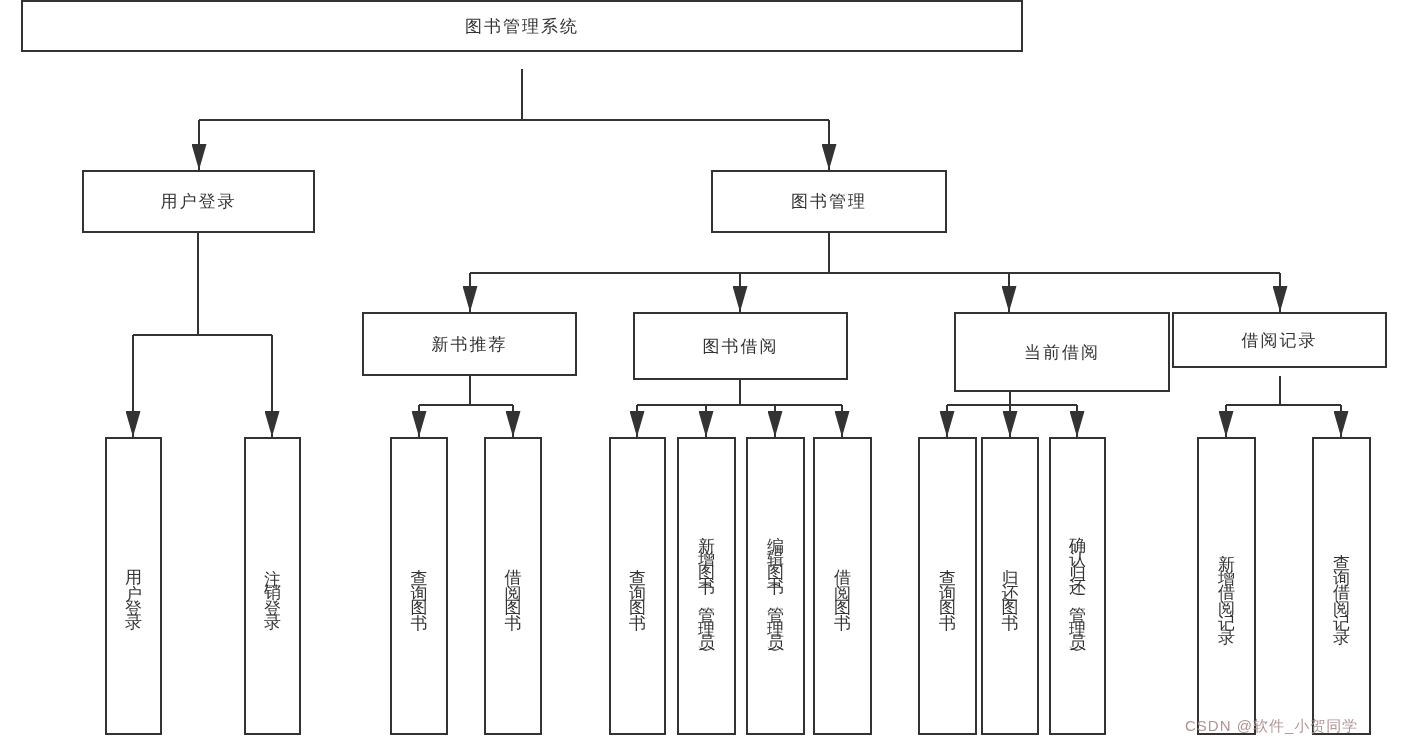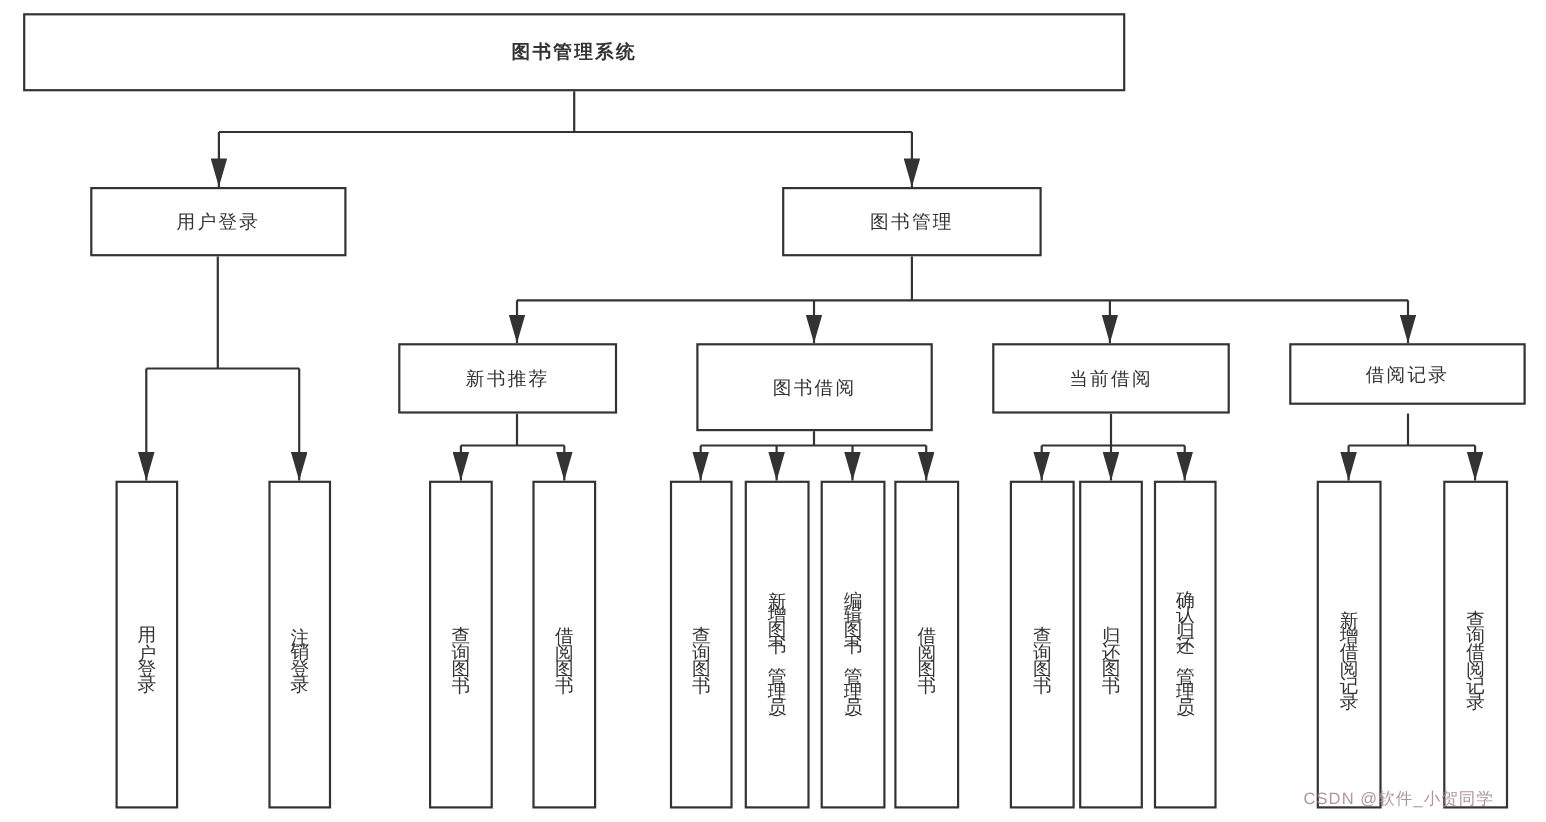--- a/index.html
+++ b/index.html
@@ -35,27 +35,27 @@
   .leaf span{
     writing-mode:vertical-rl;
     text-orientation:mixed;
     font-size:17px;
     letter-spacing:15px;
     line-height:1;
     white-space:nowrap;
   }
   .leaf.dense span{letter-spacing:14px;}
   
-  #root-box {left:21px; top:12px; width:1002px; height:71px;font-weight:bold;}
+  #root-box {left:21px; top:0; width:1002px; height:52px;}
   #lv2-user-login {left:82px;  top:170px; width:233px; height:63px;}
   #lv2-book-mgmt  {left:711px; top:170px; width:236px; height:63px;text-align:right;}
   
-  #lv3-new-books     {left:362px;  top:312px; width:199px; height:64px;}
-  #lv3-book-borrow   {left:633px;  top:312px; width:215px; height:80px;}
-  #lv3-current-borrow{left:902px;  top:312px; width:216px; height:64px;}
+  #lv3-new-books     {left:362px;  top:312px; width:215px; height:64px;}
+  #lv3-book-borrow   {left:633px;  top:312px; width:215px; height:68px;}
+  #lv3-current-borrow{left:954px;  top:312px; width:216px; height:80px;}
   #lv3-borrow-records{left:1172px; top:312px; width:215px; height:56px;}
   
   #leaf-0 {left:105px;  width:57px;}
   #leaf-1 {left:244px;  width:57px;}
   #leaf-2 {left:390px;  width:58px;}
   #leaf-3 {left:484px;  width:58px;}
   #leaf-4 {left:609px;  width:57px;}
   #leaf-5 {left:677px;  width:59px;}
   #leaf-6 {left:746px;  width:59px;}
   #leaf-7 {left:813px;  width:59px;}

